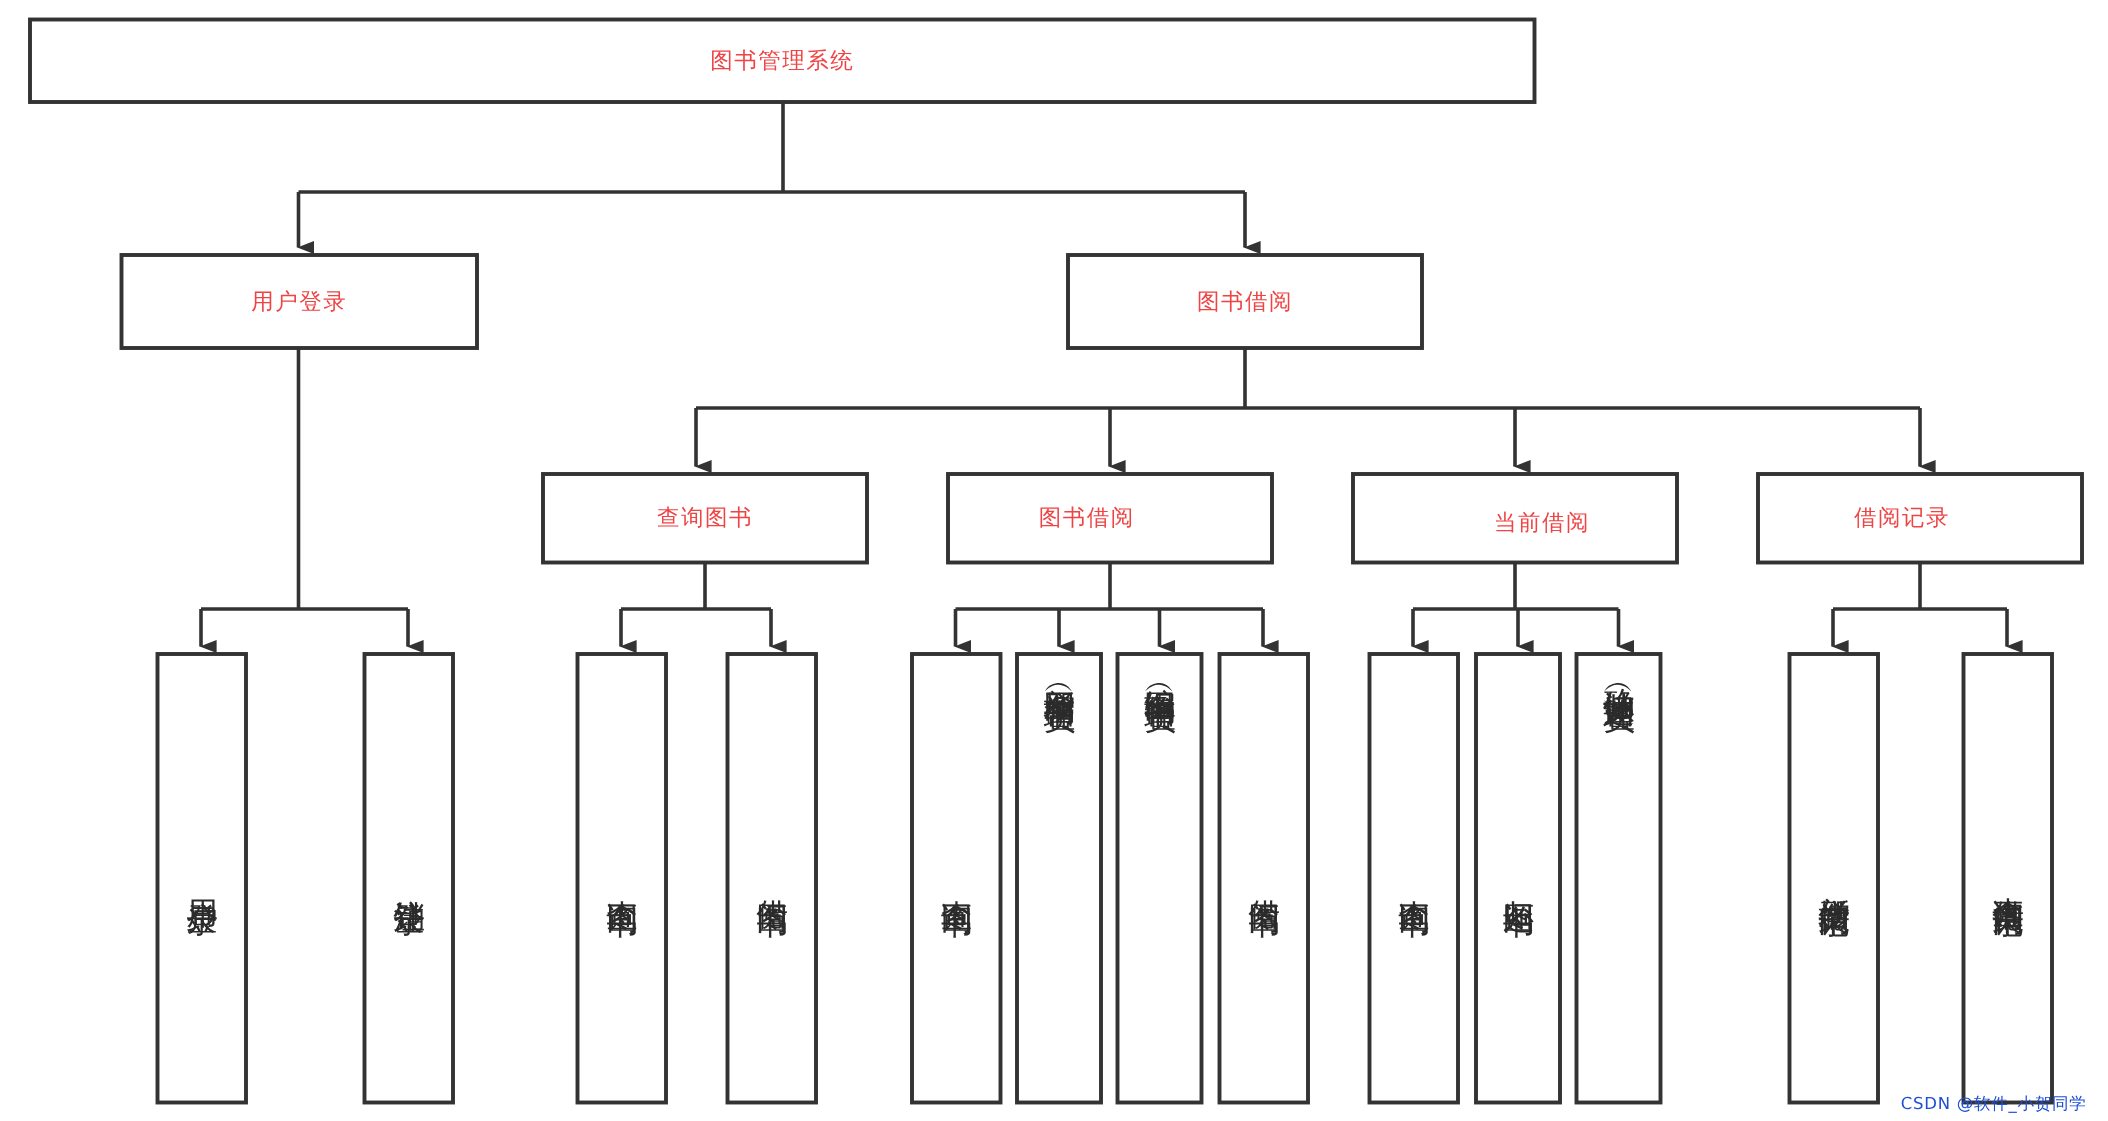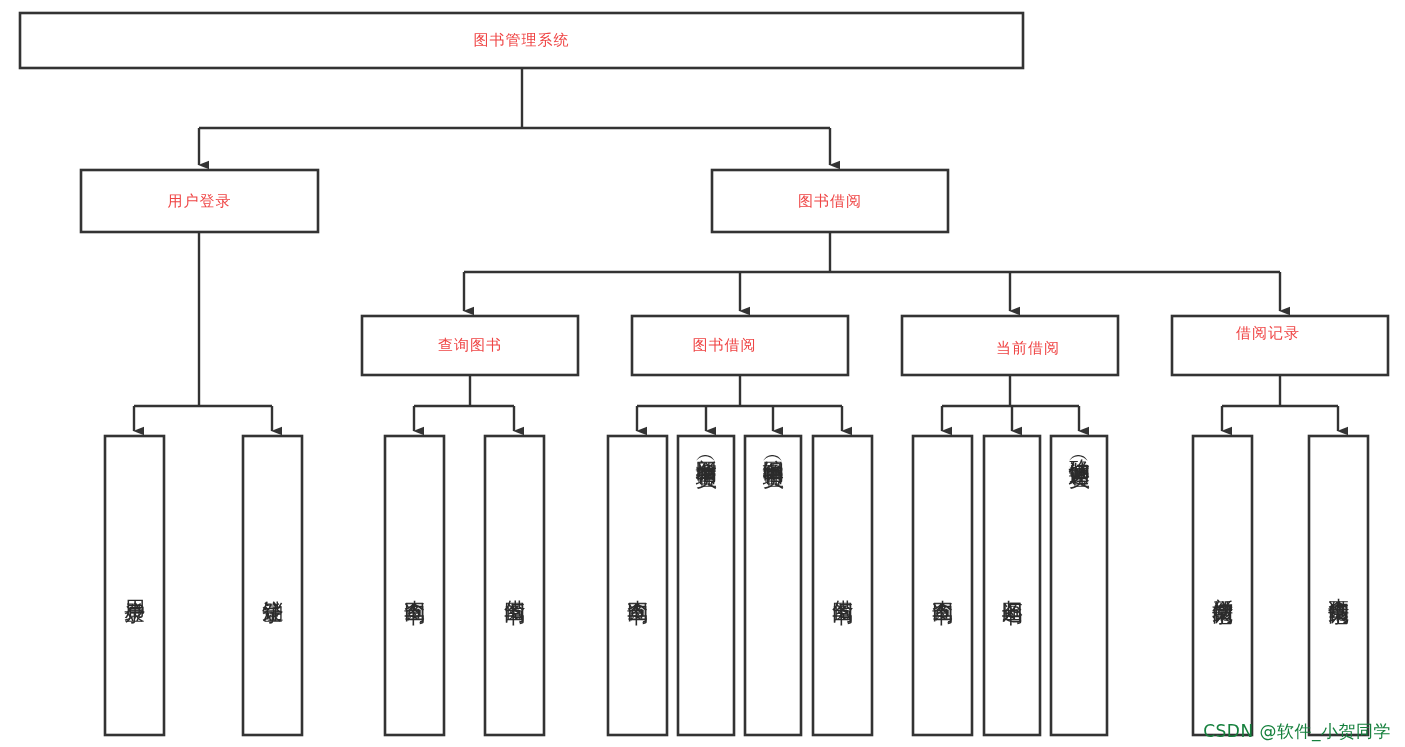--- a/index.html
+++ b/index.html
@@ -39,22 +39,22 @@
   }
   .arrow-head {
     fill: #333333;
     stroke: none;
   }
   .watermark {
     position: absolute;
     right: 14px;
     bottom: 4px;
     font-family: "DejaVu Sans", "Liberation Sans", sans-serif;
-    font-size: 17px;
-    color: #15803d;
+    font-size: 11px;
+    color: #1d4ed8;
     white-space: nowrap;
     pointer-events: none;
     letter-spacing: 0.5px;
   }
   
   .vlabel-box {
     position: absolute;
     display: flex;
     flex-direction: column;
     align-items: center;
@@ -183,21 +183,21 @@
 
   <div class="hlabel-box" style="left:362px; top:316px; width:216px; height:59px;">
     <span class="hlabel-text">查询图书</span>
   </div>
   <div class="hlabel-box" style="left:632px; top:316px; width:185px; height:59px;">
     <span class="hlabel-text">图书借阅</span>
   </div>
   <div class="hlabel-box" style="left:902px; top:316px; width:216px; height:65px;padding-left:36px;">
     <span class="hlabel-text">当前借阅</span>
   </div>
-  <div class="hlabel-box" style="left:1172px; top:304px; width:192px; height:59px;">
+  <div class="hlabel-box" style="left:1172px; top:316px; width:192px; height:59px;">
     <span class="hlabel-text">借阅记录</span>
   </div>
 
   <div class="vlabel-box" style="left:105px; top:436px; width:59px; height:299px;">
     <span class="vlabel-text">用户登录</span>
   </div>
   <div class="vlabel-box" style="left:243px; top:436px; width:59px; height:299px;">
     <span class="vlabel-text">注销登录</span>
   </div>
   <div class="vlabel-box" style="left:385px; top:436px; width:59px; height:299px;">

